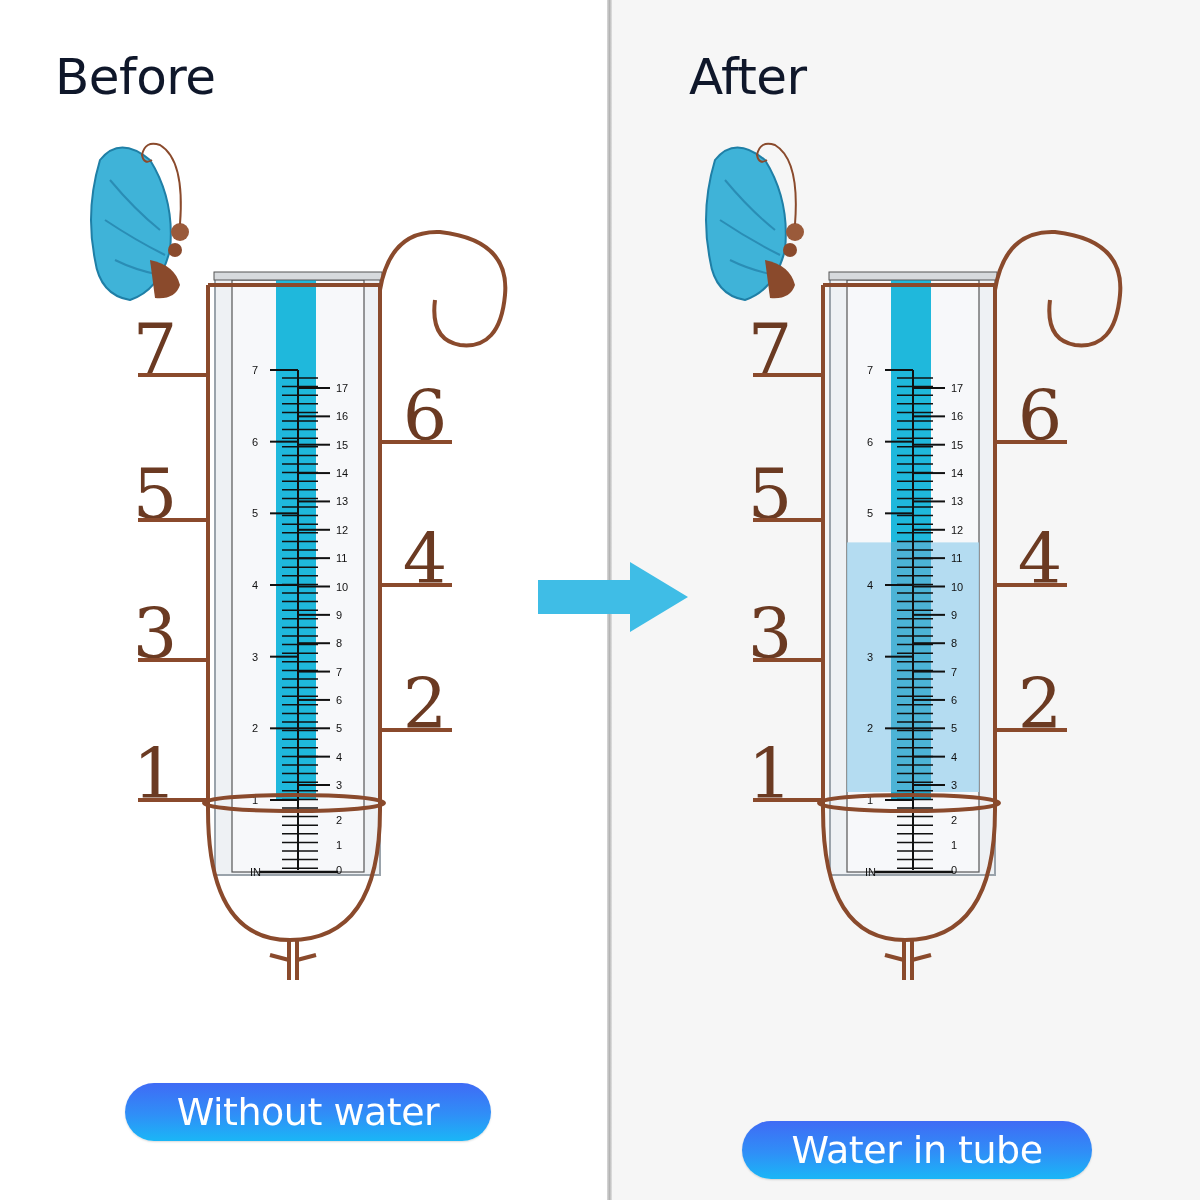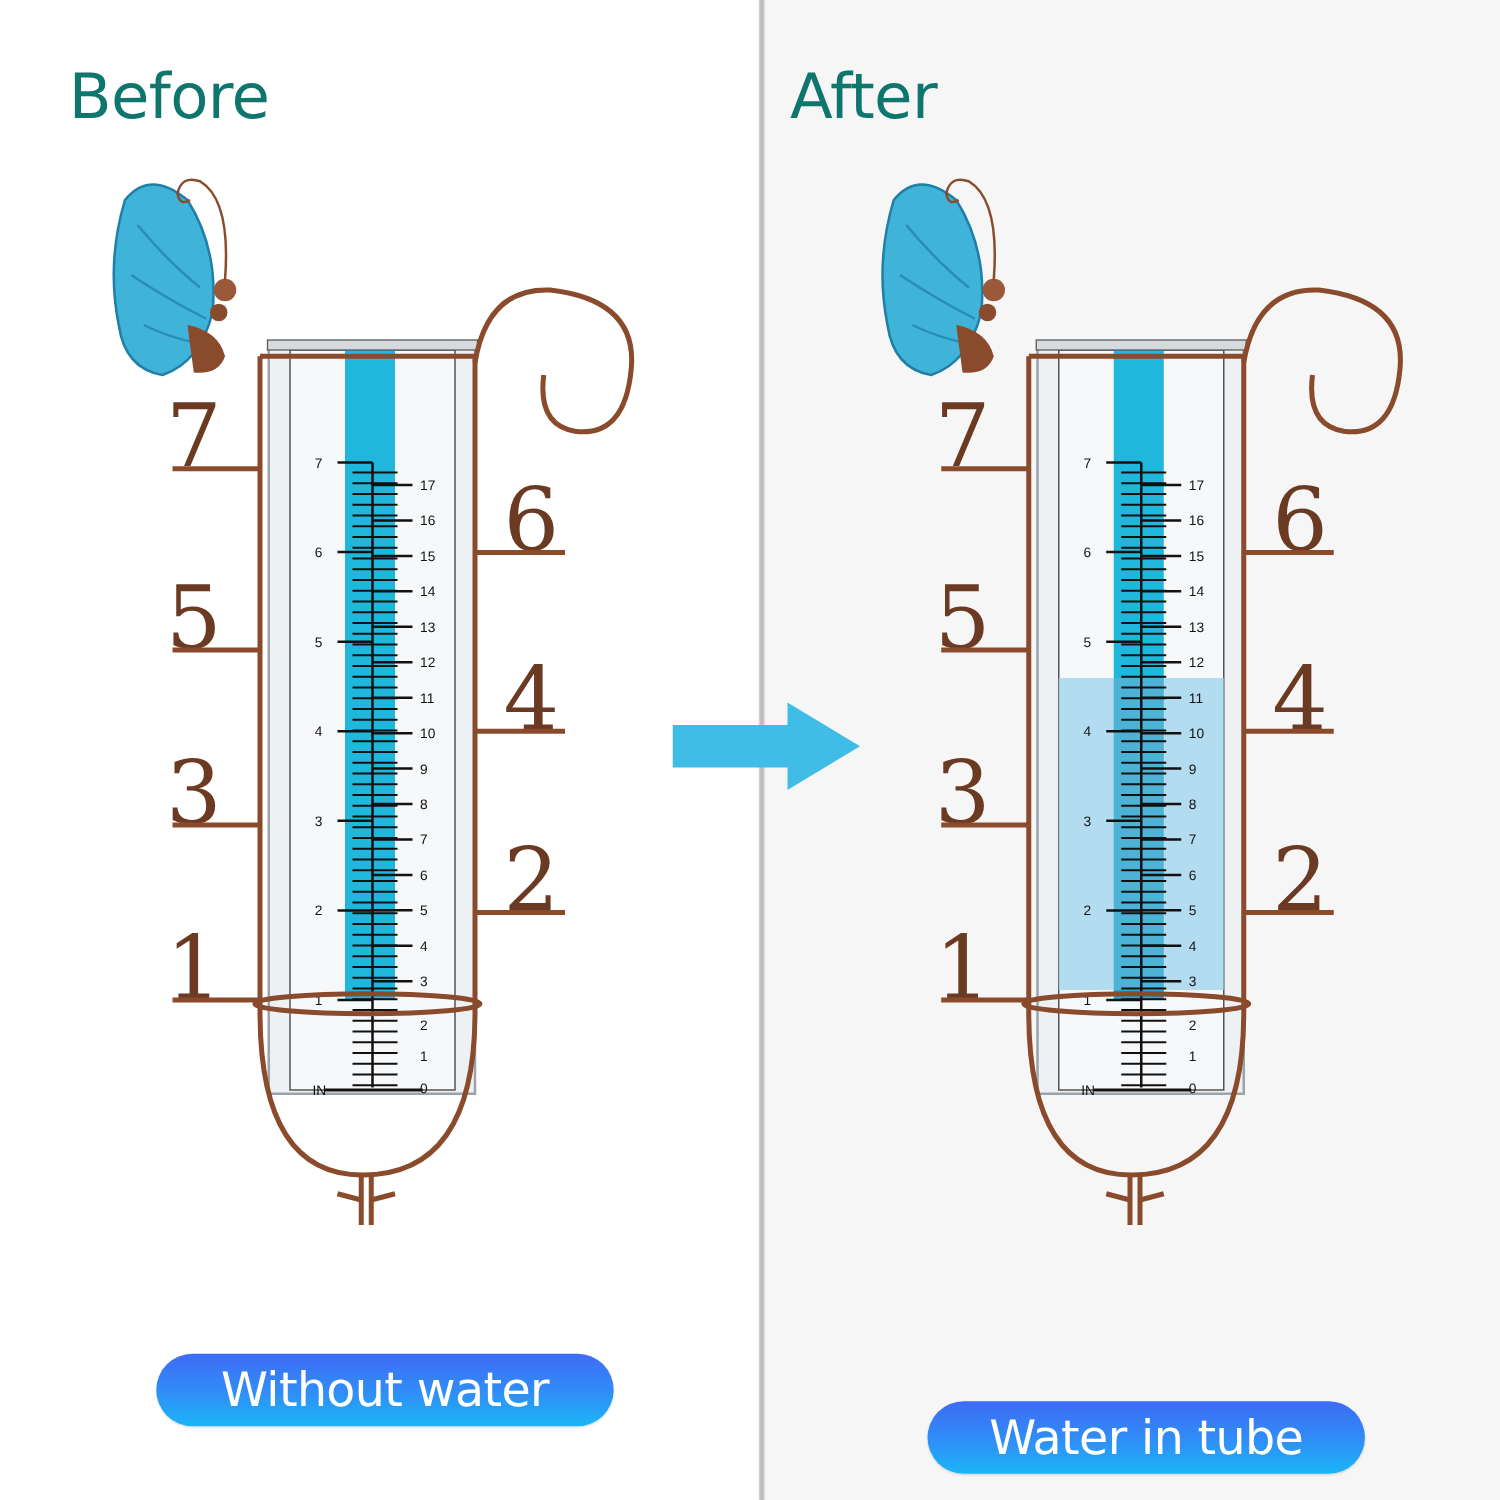--- a/index.html
+++ b/index.html
@@ -1,23 +1,23 @@
 <!DOCTYPE html>
 <html><head>
   <meta charset="utf-8">
   <style>
     html, body { margin: 0; padding: 0; }
     body { width: 1200px; height: 1200px; overflow: hidden; font-family: "DejaVu Sans", sans-serif; background: #ffffff; position: relative; }
     .panel { position: absolute; top: 0; height: 1200px; }
     .panel-left { left: 0; width: 608px; background: #ffffff; }
     .panel-right { left: 612px; width: 588px; background: #f6f6f6; }
     .divider { position: absolute; left: 607px; top: 0; width: 5px; height: 1200px; background: linear-gradient(to right, #d9d9d9, #b3b3b3, #e2e2e2); }
-    .heading { position: absolute; top: 48px; font-family: "DejaVu Sans", sans-serif; font-size: 50px; color: #0f766e; letter-spacing: -0.5px; }
+    .heading { position: absolute; top: 48px; font-family: "DejaVu Sans", sans-serif; font-size: 50px; color: #0f172a; letter-spacing: -0.5px; }
     .heading-before { left: 55px; }
-    .heading-after { left: 632px; text-align: center; }
+    .heading-after { left: 689px; text-align: center; }
     .pill { position: absolute; top: 1083px; height: 58px; border-radius: 29px; display: flex; align-items: center; justify-content: center; color: #ffffff; font-family: "DejaVu Sans", sans-serif; font-size: 38px; background: linear-gradient(to bottom, #3f6bf5 0%, #2f8ff7 55%, #1ab6f6 100%); box-shadow: 0 1px 2px rgba(0,0,0,0.15); letter-spacing: -0.5px; }
     .pill-left { left: 125px; width: 366px; }
     .pill-right { left: 742px; width: 350px; margin-top: 38px; }
     .arrow { position: absolute; left: 538px; top: 560px; width: 150px; height: 75px; }
     .gauge { position: absolute; top: 120px; width: 420px; height: 880px; }
     .gauge-left { left: 80px; }
     .gauge-right { left: 695px; }
     .gauge svg { overflow: visible; }
     .frame-num { font-family: "DejaVu Serif", serif; font-size: 70px; fill: #6b3a22; }
     .scale-num { font-family: "Liberation Sans", sans-serif; font-size: 11px; fill: #111; }

